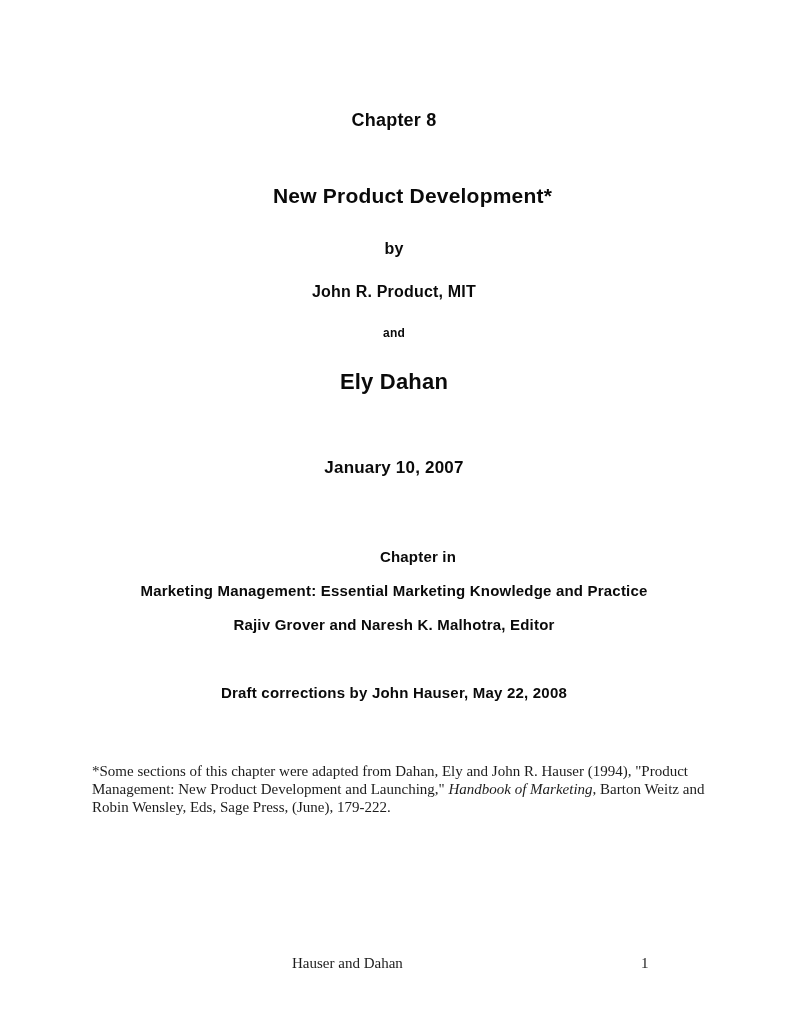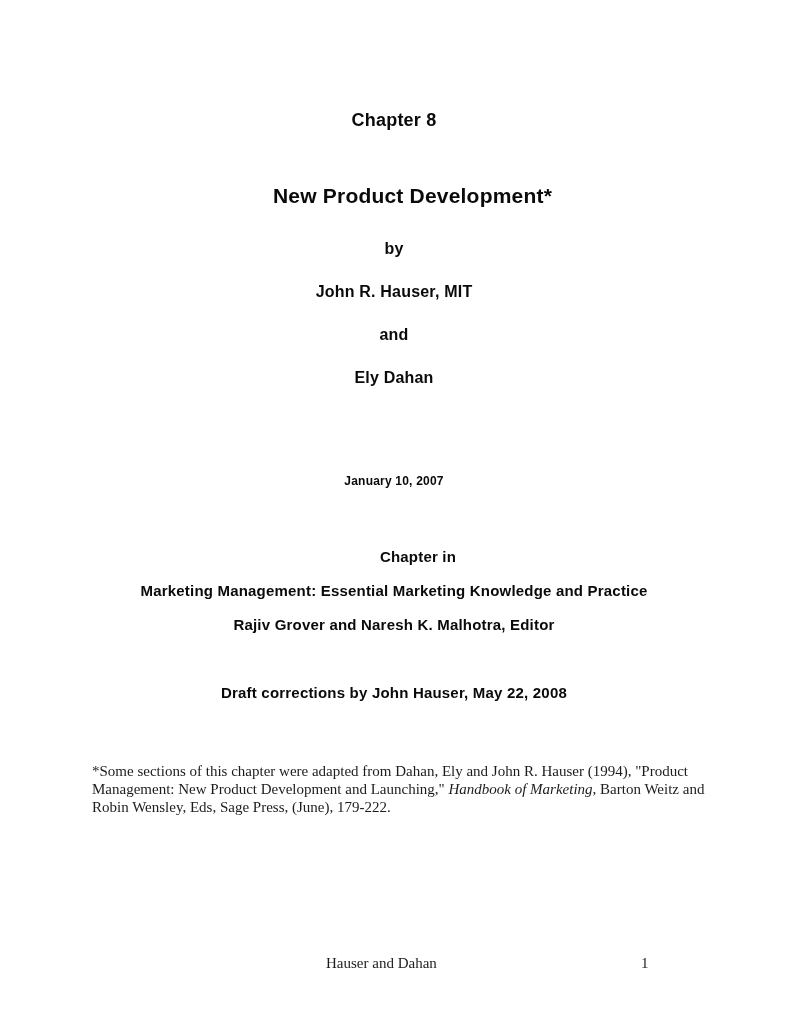--- a/index.html
+++ b/index.html
@@ -25,23 +25,23 @@
     width: 100%;
     text-align: center;
     font-weight: bold;
     color: #0a0a0a;
     letter-spacing: 0.2px;
   }
   .chapter-number   { top: 110px; font-size: 18px; }
   .main-title       { top: 184px; font-size: 21px; padding-left: 37px; }
   .byline           { top: 240px; font-size: 16px; }
   .author-1         { top: 283px; font-size: 16px; }
-  .conjunction      { top: 326px; font-size: 16px; }
-  .author-2         { top: 369px; font-size: 16px; }
-  .pub-date         { top: 474px; font-size: 12px; }
+  .conjunction      { top: 326px; font-size: 12px; }
+  .author-2         { top: 369px; font-size: 22px; }
+  .pub-date         { top: 458px; font-size: 17px; }
   .chapter-in       { top: 548px; font-size: 15px; padding-left: 48px; }
   .book-title       { top: 582px; font-size: 15px; }
   .editors          { top: 616px; font-size: 15px; }
   .publisher        { top: 650px; font-size: 15px; }
   .draft-note       { top: 684px; font-size: 15px; }
   .footnote {
     position: absolute;
     left: 92px;
     top: 762px;
     width: 614px;
@@ -56,41 +56,41 @@
     position: absolute;
     left: 0;
     top: 955px;
     width: 100%;
     font-family: "Liberation Serif", serif;
     font-size: 15px;
     color: #1c1c1c;
   }
   .running-title {
     position: absolute;
-    left: 326px;
+    left: 292px;
     top: 0;
   }
   .page-number {
     position: absolute;
     left: 641px;
     top: 0;
   }
 </style>
 </head>
 <body>
 
 <div class="page">
 
   <div class="centered chapter-number">Chapter 8</div>
 
   <div class="centered main-title">New Product Development*</div>
 
   <div class="centered byline">by</div>
 
-  <div class="centered author-1">John R. Hauser, MIT</div>
+  <div class="centered author-1">John R. Product, MIT</div>
 
   <div class="centered conjunction">and</div>
 
   <div class="centered author-2">Ely Dahan</div>
 
   <div class="centered pub-date">January 10, 2007</div>
 
   <div class="centered chapter-in">Chapter in</div>
 
   <div class="centered book-title">Marketing Management: Essential Marketing Knowledge and Practice</div>

